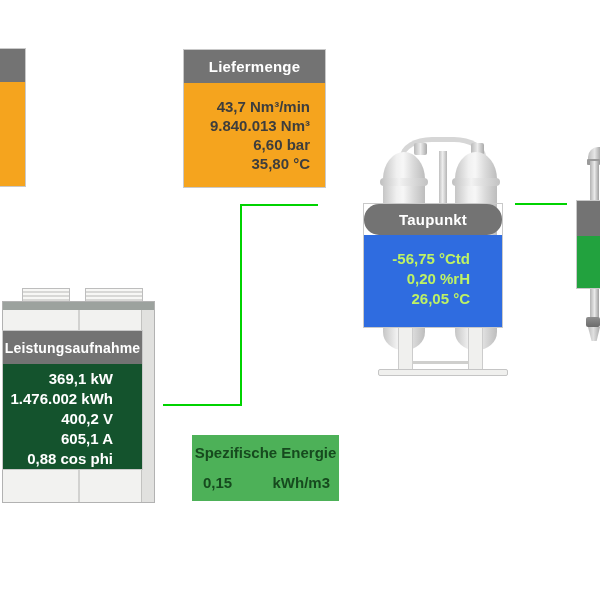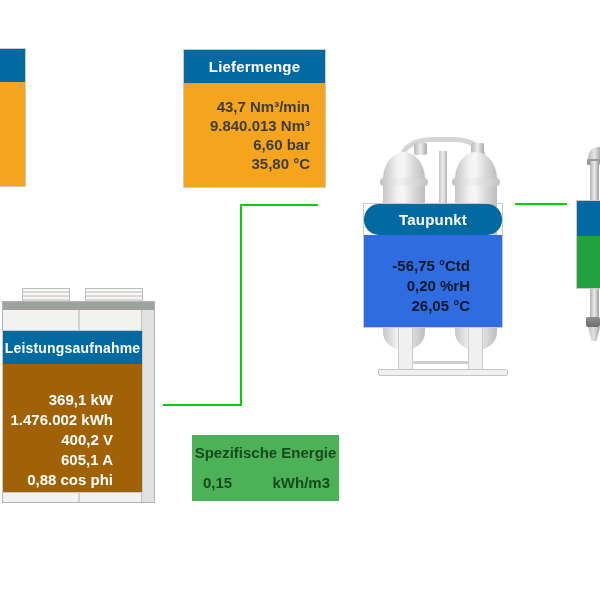--- a/index.html
+++ b/index.html
@@ -3,49 +3,49 @@
 <meta charset="utf-8">
 <style>
   html,body{margin:0;padding:0;background:#ffffff;}
   #canvas{
     position:relative;width:600px;height:600px;overflow:hidden;background:#ffffff;
     font-family:"Liberation Sans",sans-serif;font-weight:bold;
   }
   
   .tile{position:absolute;box-sizing:border-box;border:1px solid #c9c9c9;z-index:3;}
   .tile-header{
-    background:#0369a1;color:#ffffff;display:flex;align-items:center;justify-content:center;
+    background:#737373;color:#ffffff;display:flex;align-items:center;justify-content:center;
     font-size:15px;letter-spacing:0.2px;
   }
   .tile-body{box-sizing:border-box;text-align:right;}
   .tile-body .line{white-space:pre;}
   
   #tile-partial{left:-56px;top:48px;width:82px;}
   #tile-partial .tile-header{height:33px;}
   #tile-partial .tile-body{height:104px;background:#f5a41e;}
   
   #tile-liefermenge{left:183px;top:49px;width:143px;}
   #tile-liefermenge .tile-header{height:33px;}
   #tile-liefermenge .tile-body{
     height:104px;background:#f5a41e;color:#3d3d3d;font-size:15px;
     padding:14px 15px 0 0;line-height:19px;
   }
   
   #tile-leistung{left:2px;top:330px;width:141px;}
   #tile-leistung .tile-header{height:33px;font-size:14px;}
   #tile-leistung .tile-body{
-    height:128px;background:#a16207;color:#ffffff;font-size:15px;
-    padding:26px 29px 0 0;line-height:20px;
+    height:105px;background:#14532d;color:#ffffff;font-size:15px;
+    padding:5px 29px 0 0;line-height:20px;
   }
   
   #tile-taupunkt{left:363px;top:203px;width:140px;}
   #tile-taupunkt .tile-header{height:31px;border-radius:15px;}
   #tile-taupunkt .tile-body{
-    height:92px;background:#2f6ce0;color:#0f172a;font-size:15px;
-    padding:21px 32px 0 0;line-height:20px;
+    height:92px;background:#2f6ce0;color:#bef264;font-size:15px;
+    padding:14px 32px 0 0;line-height:20px;
   }
   
   #tile-energie{
     position:absolute;left:192px;top:435px;width:147px;height:66px;
     background:#4db158;color:#164a1e;z-index:3;box-sizing:border-box;
   }
   #tile-energie .e-title{text-align:center;font-size:15px;margin-top:9px;}
   #tile-energie .e-row{
     display:flex;justify-content:space-between;align-items:flex-start;
     padding:0 9px 0 11px;margin-top:13px;font-size:15px;

